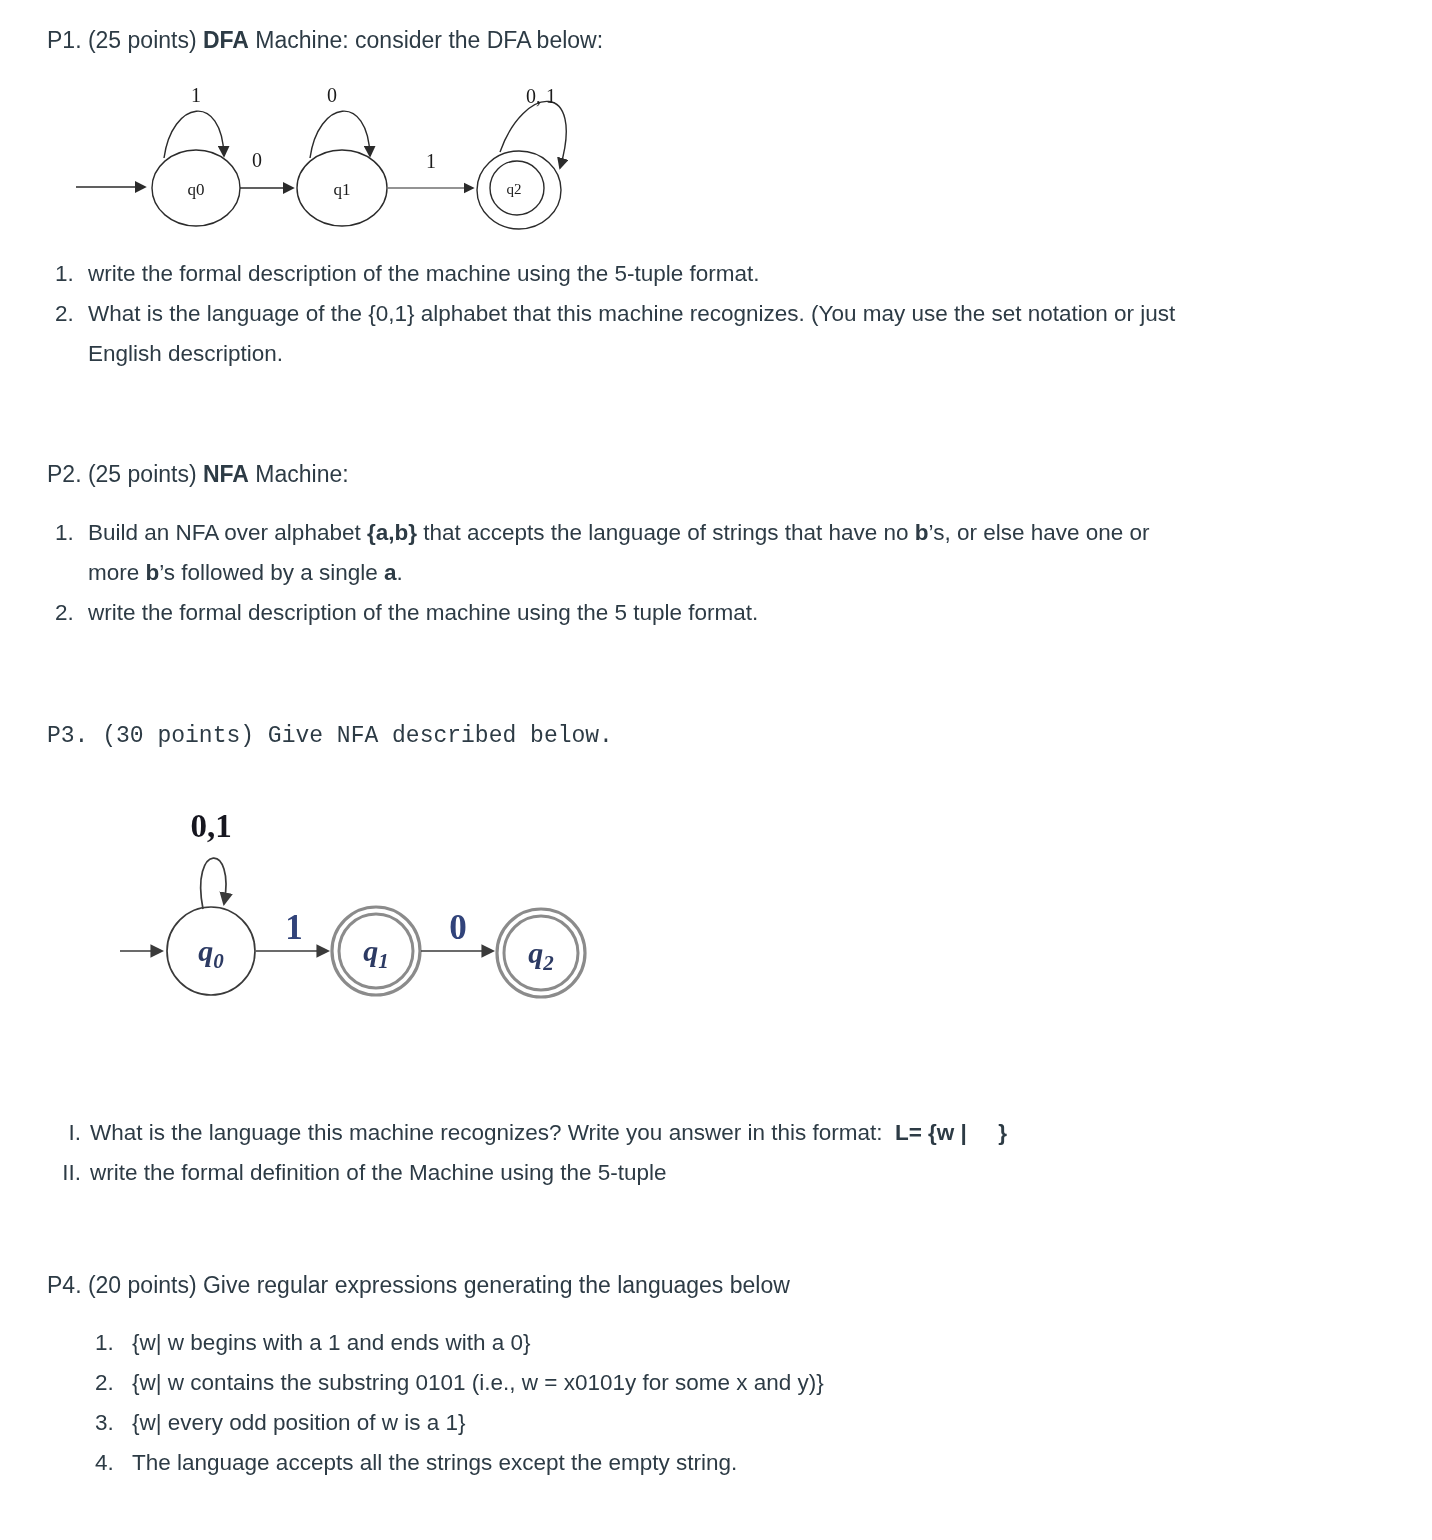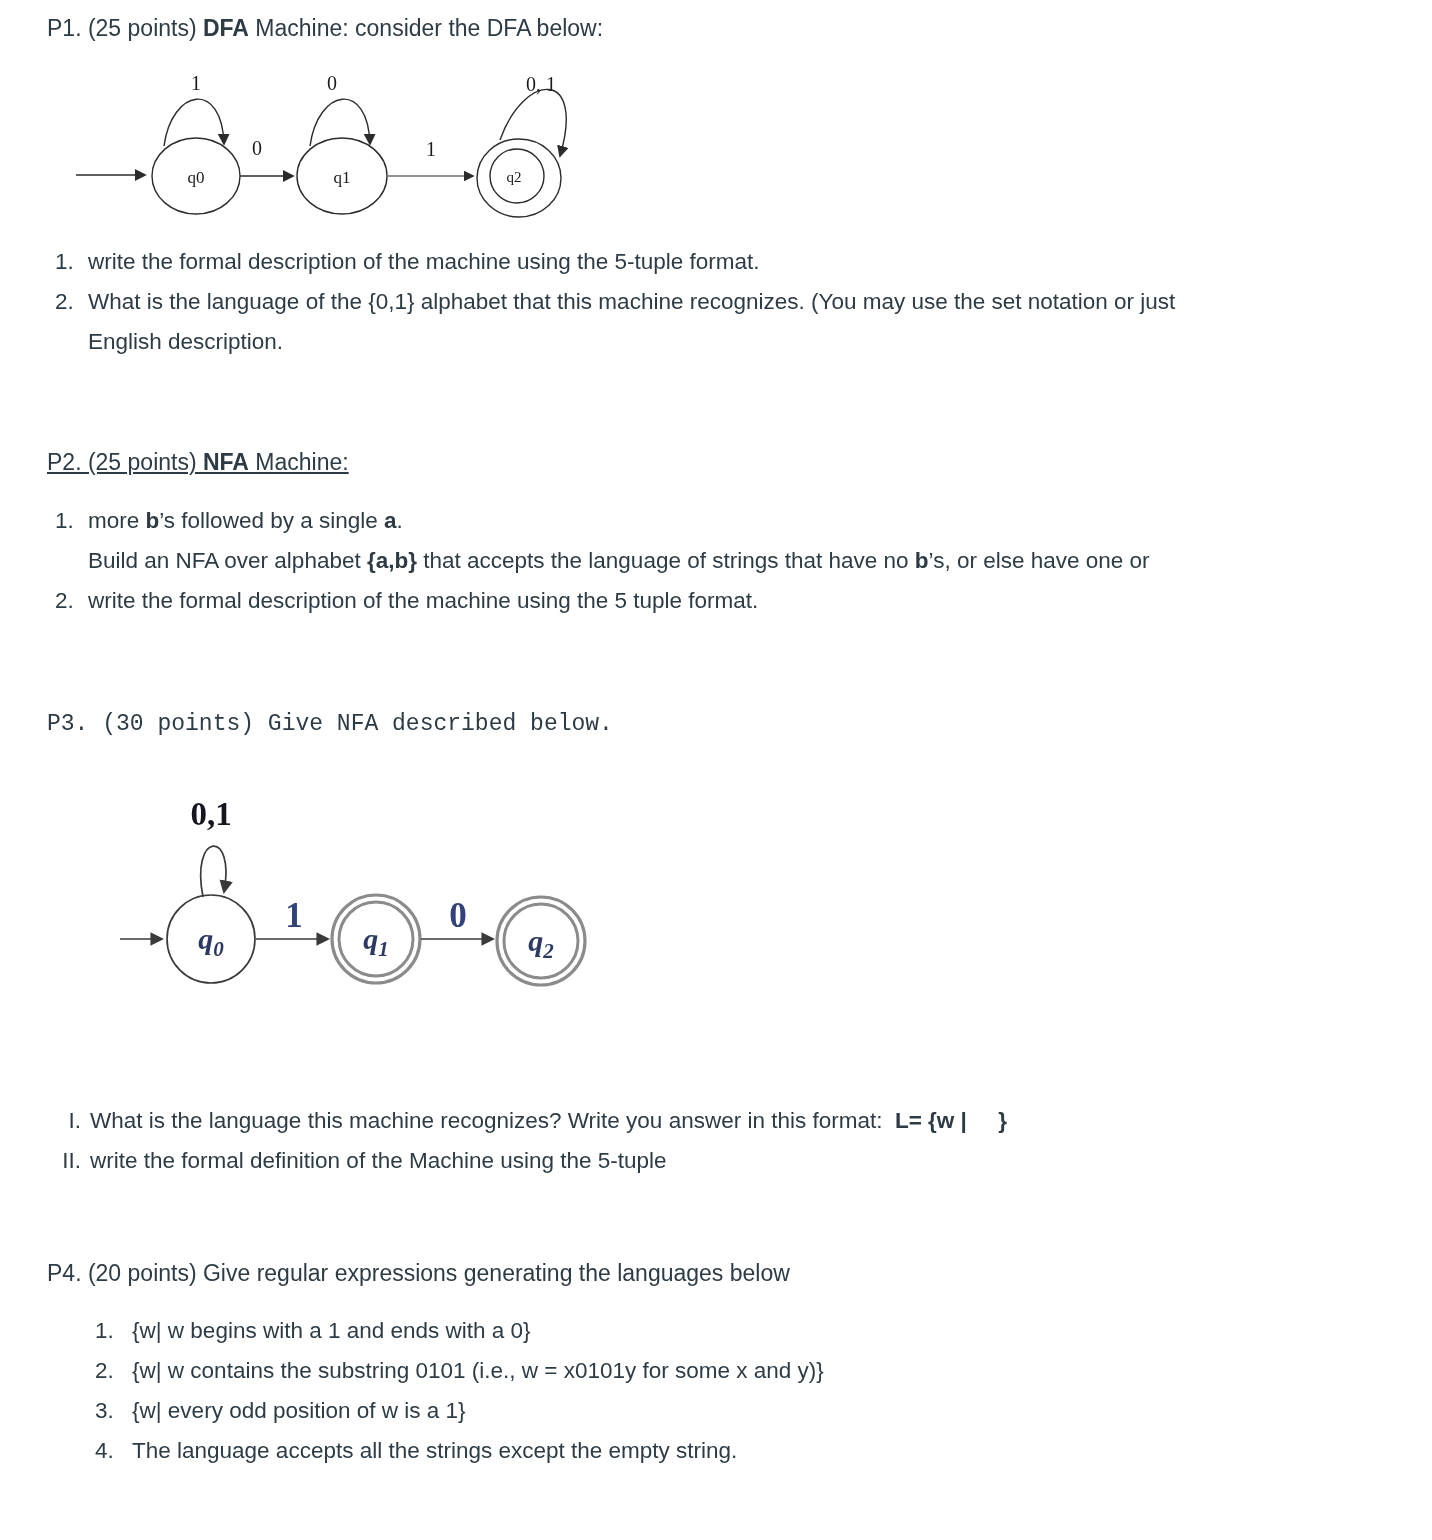--- a/index.html
+++ b/index.html
@@ -25,24 +25,24 @@
   
   .list-std{margin-left:55px;}
   .list-std .marker{width:22px;text-align:left;margin-right:11px;}
   
   .list-roman{margin-left:47px;}
   .list-roman .marker{width:34px;text-align:right;margin-right:9px;}
   
   .list-indent{margin-left:95px;}
   .list-indent .marker{width:25px;text-align:left;margin-right:12px;}
 
-  #p1-heading{padding-top:14px;}
+  #p1-heading{padding-top:26px;}
   #dfa-diagram{display:block;margin:20px 0 0 76px;}
   #p1-list{margin-top:8px;}
-  #p2-heading{margin-top:86px;text-decoration:underline;}
+  #p2-heading{margin-top:86px;}
   #p2-list{margin-top:25px;}
   #p3-heading{margin-top:89px;font-family:Liberation Mono, monospace;}
   #nfa-diagram{display:block;margin:47px 0 0 118px;}
   #p3-list{margin-top:104px;}
   #p4-heading{margin-top:78px;}
   #p4-list{margin-top:24px;}
 
   .dfa-ink{stroke:#2b2b2b;stroke-width:1.4;fill:none;}
   .dfa-line2{stroke:#6f6f6f;stroke-width:1.3;fill:none;}
   .dfa-label{font-family:"Liberation Serif","DejaVu Serif",serif;fill:#1c1c1c;}
@@ -104,22 +104,22 @@
     </div>
   </div>
 </div>
 
 <div class="heading" id="p2-heading"><span>P2. (25 points) </span><span class="b">NFA</span><span> Machine:</span></div>
 
 <div class="list list-std" id="p2-list">
   <div class="li">
     <span class="marker">1.</span>
     <div class="txt">
+      <div class="line"><span>Build an NFA over alphabet </span><span class="b">{a,b}</span><span> that accepts the language of strings that have no </span><span class="b">b</span><span>’s, or else have one or</span></div>
       <div class="line"><span>more </span><span class="b">b</span><span>’s followed by a single </span><span class="b">a</span><span>.</span></div>
-      <div class="line"><span>Build an NFA over alphabet </span><span class="b">{a,b}</span><span> that accepts the language of strings that have no </span><span class="b">b</span><span>’s, or else have one or</span></div>
     </div>
   </div>
   <div class="li">
     <span class="marker">2.</span>
     <div class="txt">
       <div class="line"><span>write the formal description of the machine using the 5 tuple format.</span></div>
     </div>
   </div>
 </div>
 

